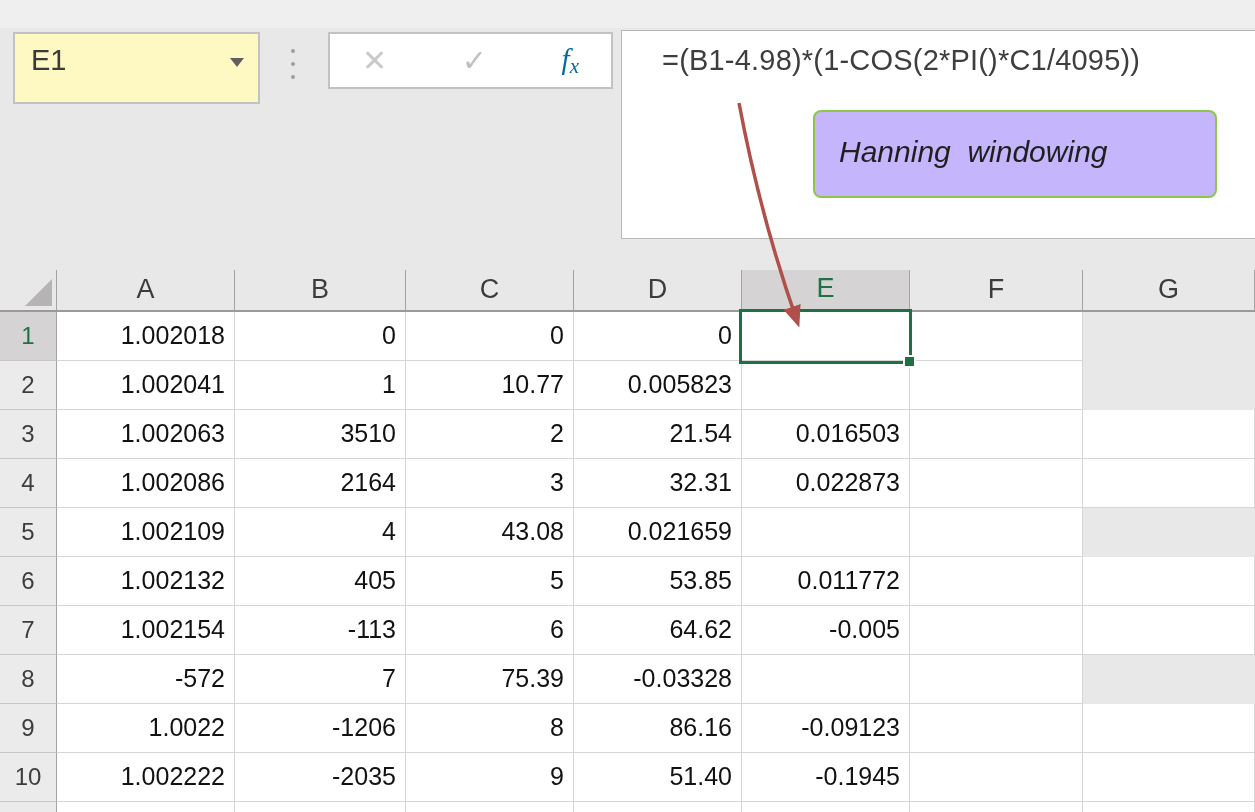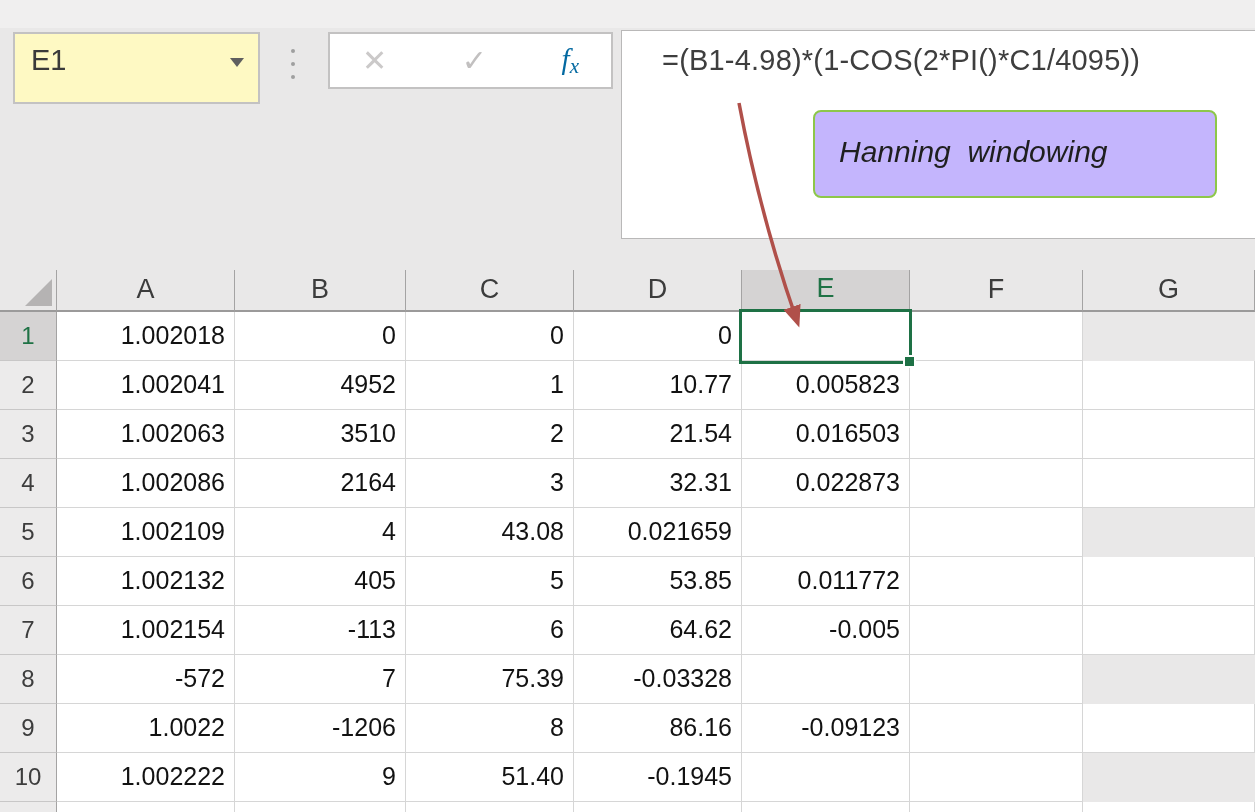--- a/index.html
+++ b/index.html
@@ -141,21 +141,20 @@
           <div>1.002018</div>
           <div>0</div>
           <div>0</div>
           <div>0</div>
           <div></div>
           <div></div>
         </div>
         <div class="row">
           <div class="rh">2</div>
           <div>1.002041</div>
-          <div>4952</div>
           <div>1</div>
           <div>10.77</div>
           <div>0.005823</div>
           <div></div>
           <div></div>
         </div>
         <div class="row">
           <div class="rh">3</div>
           <div>1.002063</div>
           <div>3510</div>
@@ -219,20 +218,21 @@
           <div>-1206</div>
           <div>8</div>
           <div>86.16</div>
           <div>-0.09123</div>
           <div></div>
           <div></div>
         </div>
         <div class="row">
           <div class="rh">10</div>
           <div>1.002222</div>
+          <div>-2035</div>
           <div>9</div>
           <div>51.40</div>
           <div>-0.1945</div>
           <div></div>
           <div></div>
         </div>
         <div class="row">
           <div class="rh"></div>
           <div></div>
           <div></div>

